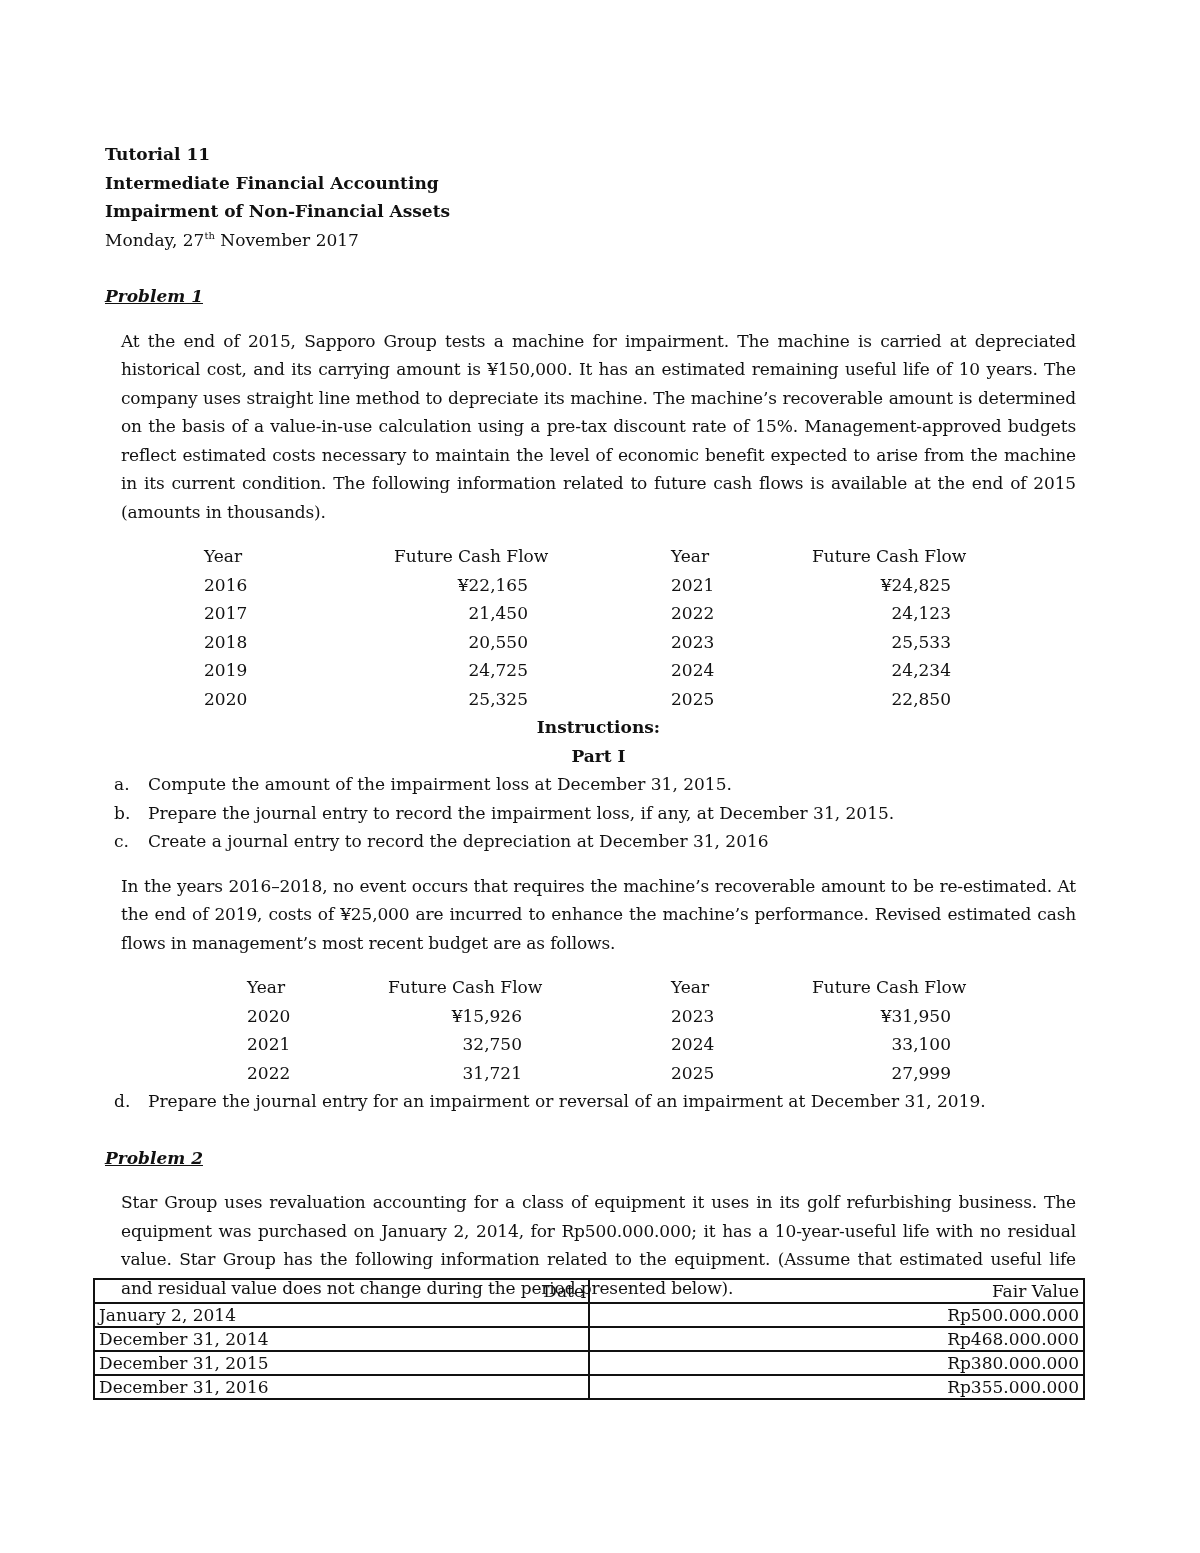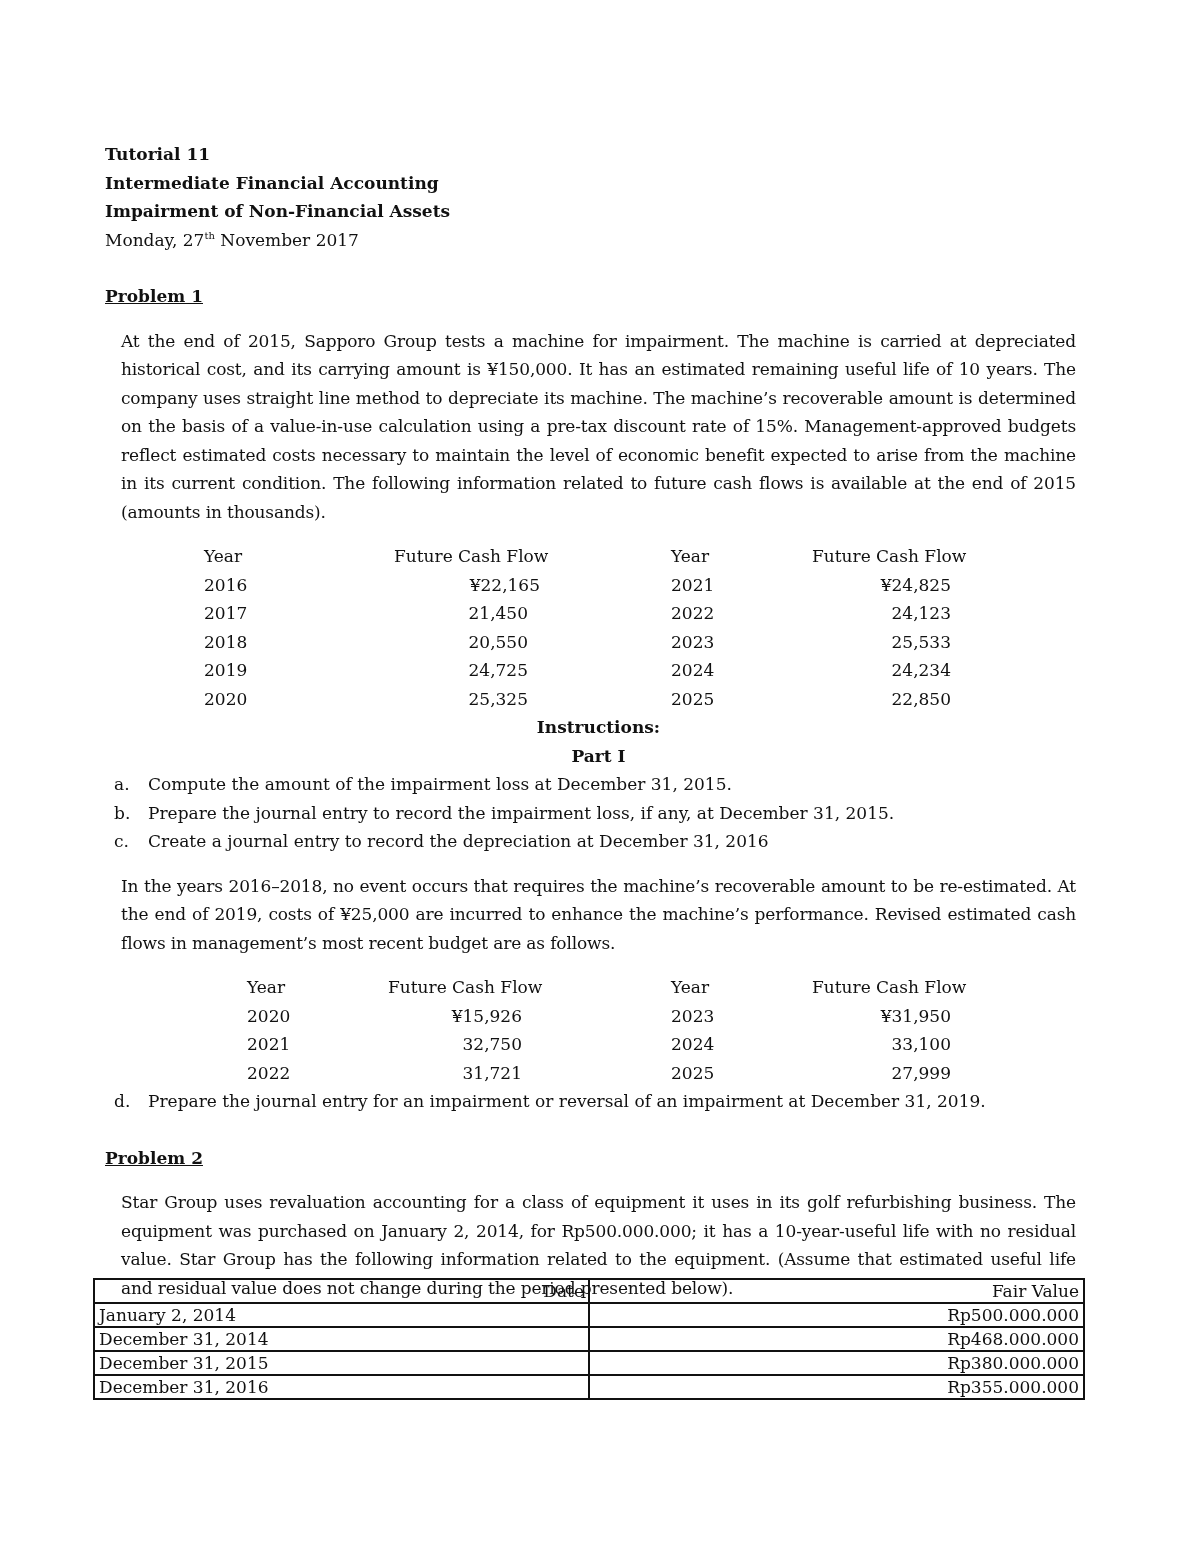--- a/index.html
+++ b/index.html
@@ -5,21 +5,21 @@
     html, body { margin: 0; padding: 0; background: #ffffff; }
     body {
       width: 1200px; height: 1553px; position: relative; overflow: hidden;
       font-family: "DejaVu Serif", "Liberation Serif", serif;
       color: #111111;
     }
     .page { position: absolute; left: 105px; top: 140px; width: 987px; }
     .header { text-align: left; font-size: 17px; line-height: 28.5px; }
     .header .b { font-weight: bold; }
     .header sup { font-size: 10px; vertical-align: 7px; line-height: 0; }
-    .sec-title { font-weight: bold; text-decoration: underline; font-size: 17px; line-height: 28.5px; margin-top: 28px; }
+    .sec-title { font-weight: bold; text-decoration: underline; font-size: 17px; line-height: 28.5px; margin-top: 28px; font-style: italic; }
     p.just { margin: 16px; text-align: justify; font-size: 17px; line-height: 28.5px; letter-spacing: -0.15px; }
     .cf-table { position: relative; font-size: 17px; line-height: 28.5px; }
     .cf-row { position: relative; height: 28.5px; }
     .cf-row span { position: absolute; top: 0; white-space: nowrap; }
     .bold { font-weight: bold; font-size: 17px; line-height: 28.5px; text-align: center; }
     .instr { font-size: 17px; line-height: 28.5px; position: relative; }
     .instr .mk { position: absolute; left: 9px; }
     .instr .tx { margin-left: 43px; display: block; }
     table.fv { position: absolute; left: 93px; top: 1278px; width: 992px; border-collapse: collapse; font-size: 17px; }
     table.fv td { border: 2px solid #111; padding: 0 4px; height: 22px; line-height: 22px; }
@@ -41,21 +41,21 @@
 
   <div class="cf-table">
     <div class="cf-row">
       <span style="left:99px">Year</span>
       <span style="left:289px">Future Cash Flow</span>
       <span style="left:566px">Year</span>
       <span style="left:707px">Future Cash Flow</span>
     </div>
     <div class="cf-row">
       <span style="left:99px">2016</span>
-      <span style="right:552px">¥22,165</span>
+      <span style="right:564px">¥22,165</span>
       <span style="left:566px">2021</span>
       <span style="right:141px">¥24,825</span>
     </div>
     <div class="cf-row">
       <span style="left:99px">2017</span>
       <span style="right:564px">21,450</span>
       <span style="left:566px">2022</span>
       <span style="right:141px">24,123</span>
     </div>
     <div class="cf-row">

